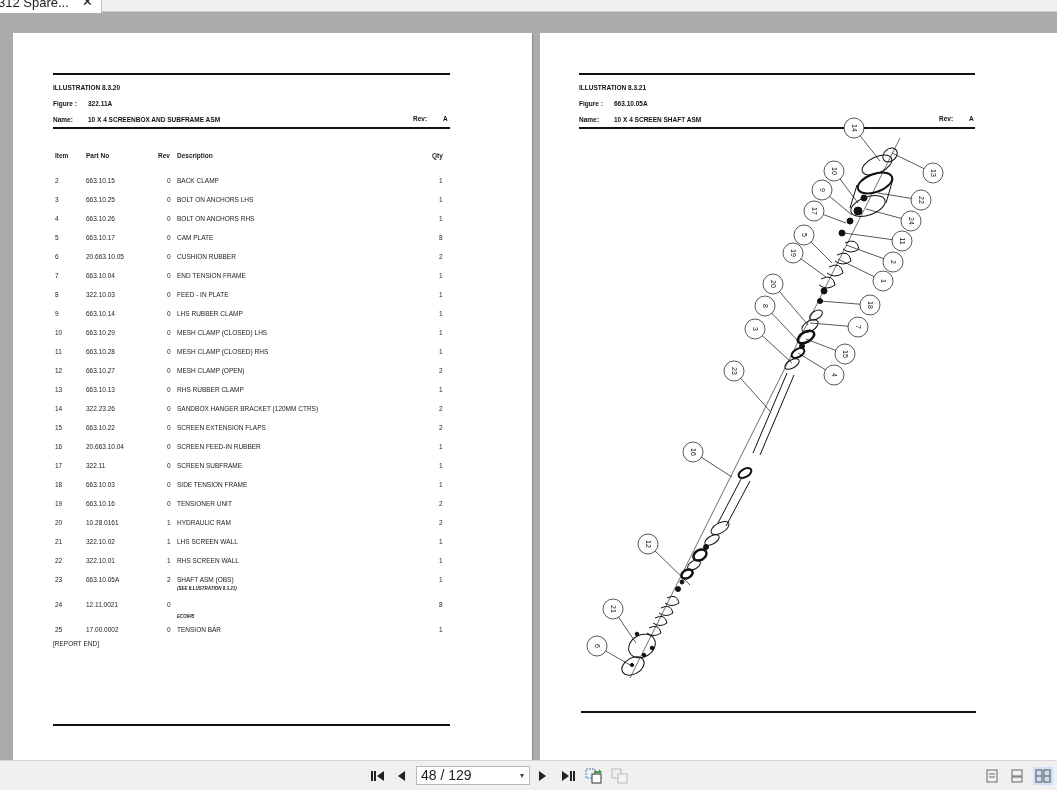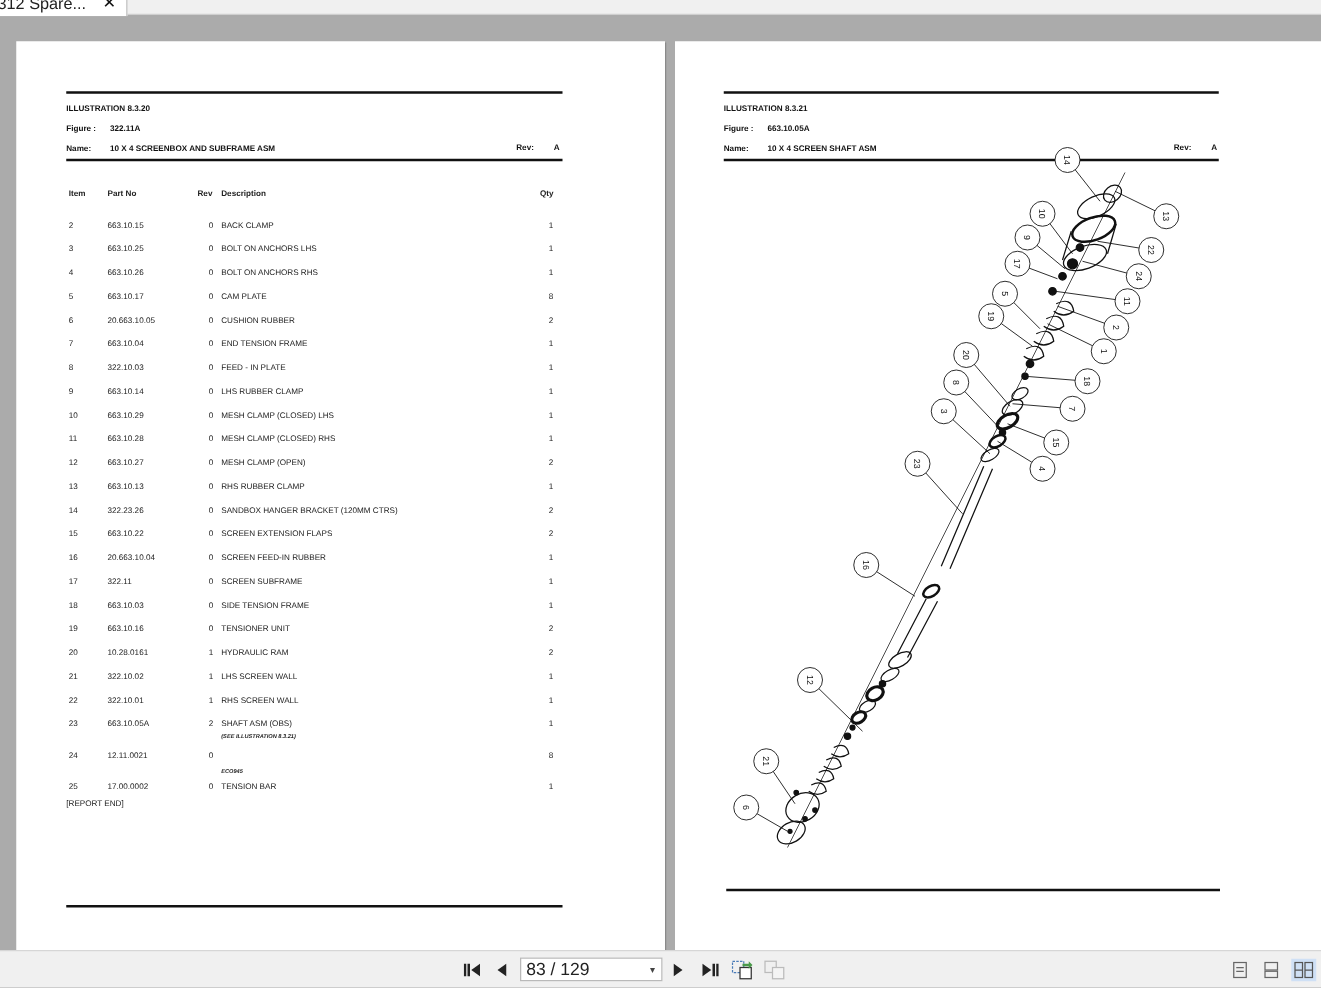--- a/index.html
+++ b/index.html
@@ -444,21 +444,21 @@
         <rect x="3" y="1" width="2" height="10" fill="#222"></rect>
         <polygon points="13,1 13,11 6,6" fill="#222"></polygon>
       </svg>
   </div>
   <div class="tb-btn" style="left:392px;">
     <svg width="10" height="12" viewBox="0 0 10 12">
         <polygon points="9,1 9,11 2,6" fill="#222"></polygon>
       </svg>
   </div>
   <div class="page-select">
-    <span>83 / 129</span>
+    <span>48 / 129</span>
     <span class="caret">▾</span>
   </div>
   <div class="tb-btn" style="left:534px;">
     <svg width="10" height="12" viewBox="0 0 10 12">
         <polygon points="1,1 1,11 8,6" fill="#222"></polygon>
       </svg>
   </div>
   <div class="tb-btn" style="left:559px;">
     <svg width="14" height="12" viewBox="0 0 14 12">
         <polygon points="1,1 1,11 8,6" fill="#222"></polygon>

